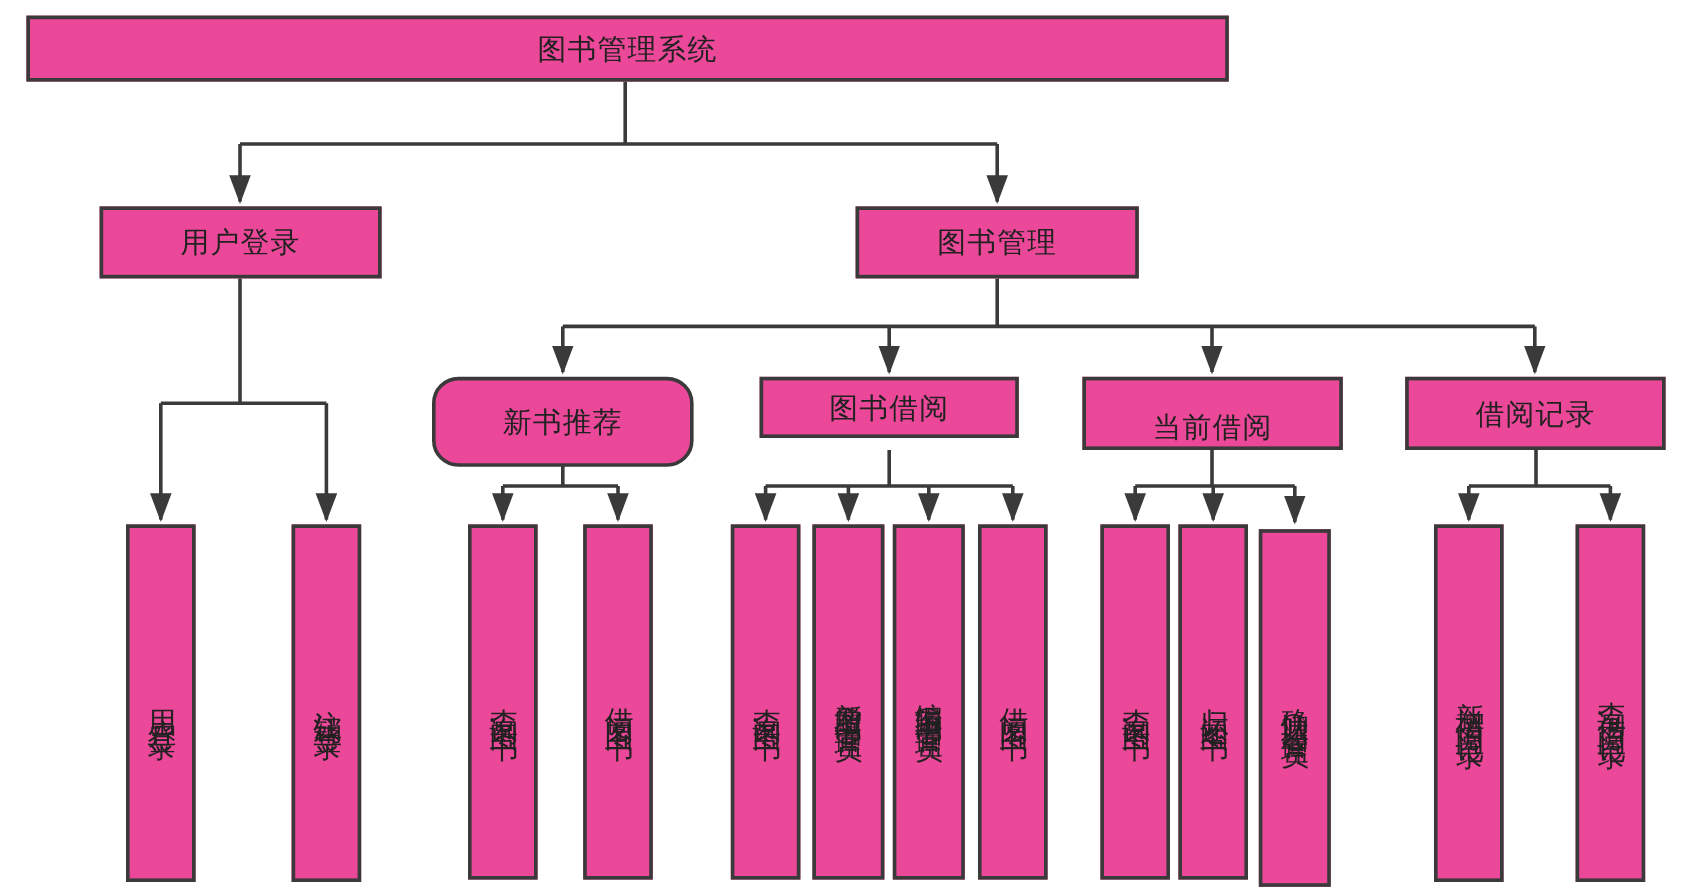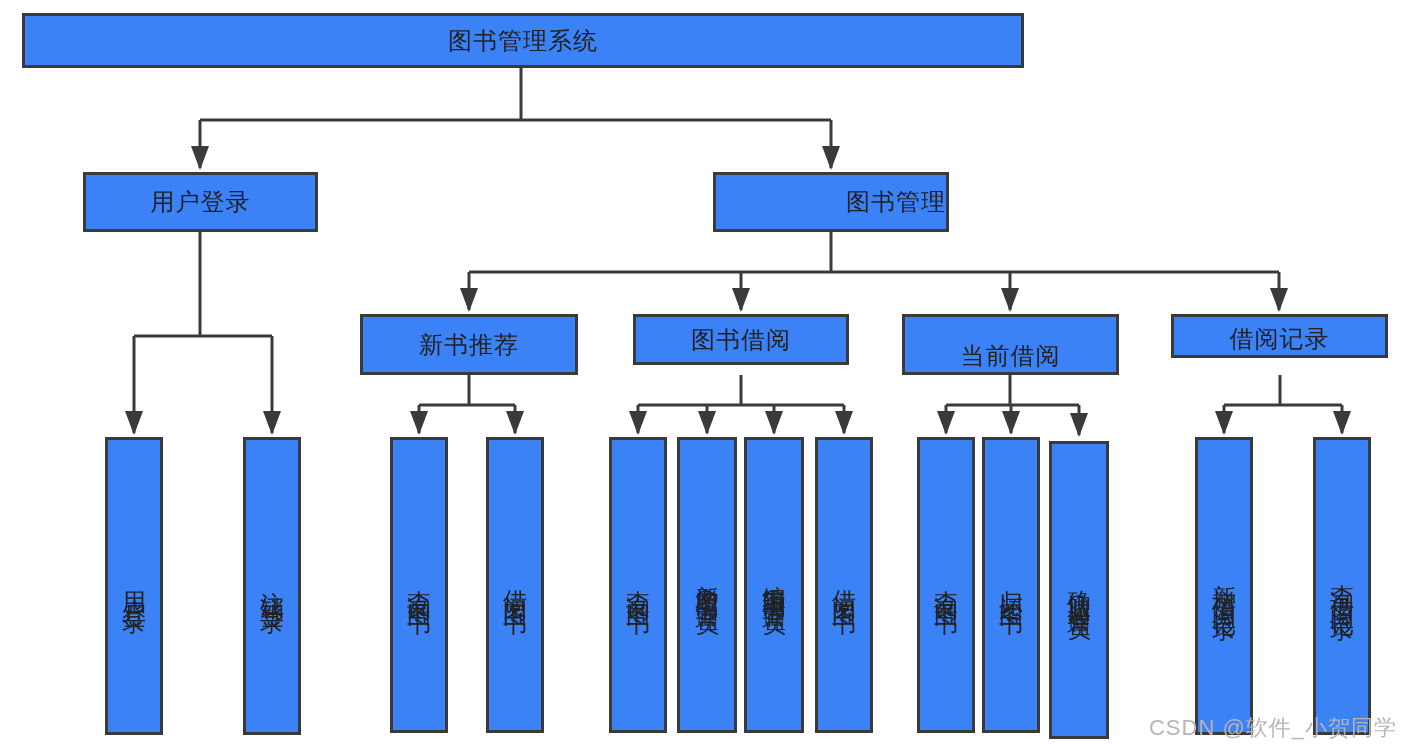--- a/index.html
+++ b/index.html
@@ -13,21 +13,21 @@
   }
   #connectors {
     position: absolute;
     left: 0; top: 0;
     width: 1405px; height: 747px;
   }
   .box {
     position: absolute;
     box-sizing: border-box;
     border: 3px solid #3a3a3a;
-    background: #3b82f6;
+    background: #ec4899;
     display: flex;
     align-items: center;
     justify-content: center;
     color: #212121;
   }
   .h-label {
     font-size: 24px;
     letter-spacing: 1px;
     white-space: nowrap;
   }
@@ -38,25 +38,25 @@
     letter-spacing: 7px;
     line-height: 1;
   }
   .v-label.tight {
     font-size: 23px;
     letter-spacing: 4px;
   }
   
   #n-root        { left: 22px;  top: 13px;  width: 1002px; height: 55px; }
   #n-user-login  { left: 83px;  top: 172px; width: 235px;  height: 60px; }
-  #n-book-mgmt   { left: 713px; top: 172px; width: 236px;  height: 60px; justify-content: flex-end; }
-  #n-new-book    { left: 360px; top: 314px; width: 218px;  height: 61px; }
+  #n-book-mgmt   { left: 713px; top: 172px; width: 236px;  height: 60px; }
+  #n-new-book    { left: 360px; top: 314px; width: 218px;  height: 75px; border-radius: 22px; }
   #n-book-borrow { left: 633px; top: 314px; width: 216px;  height: 51px; }
   #n-cur-borrow  { left: 902px; top: 314px; width: 217px;  height: 61px; align-items: flex-end; }
-  #n-borrow-rec  { left: 1171px;top: 314px; width: 217px;  height: 44px; align-items: flex-end; }
+  #n-borrow-rec  { left: 1171px;top: 314px; width: 217px;  height: 61px; }
 
   #l-user-login   { left: 105px;  top: 437px; width: 58px; height: 298px; }
   #l-logout       { left: 243px;  top: 437px; width: 58px; height: 298px; }
   #l-nb-query     { left: 390px;  top: 437px; width: 58px; height: 296px; }
   #l-nb-borrow    { left: 486px;  top: 437px; width: 58px; height: 296px; }
   #l-bb-query     { left: 609px;  top: 437px; width: 58px; height: 296px; }
   #l-bb-add       { left: 677px;  top: 437px; width: 60px; height: 296px; }
   #l-bb-edit      { left: 744px;  top: 437px; width: 60px; height: 296px; }
   #l-bb-borrow    { left: 815px;  top: 437px; width: 58px; height: 296px; }
   #l-cb-query     { left: 917px;  top: 437px; width: 58px; height: 296px; }
@@ -191,15 +191,14 @@
     <span class="v-label tight">确认归还（管理员）</span>
   </div>
 
   <div class="box" id="l-br-add">
     <span class="v-label">新增借阅记录</span>
   </div>
   <div class="box" id="l-br-query">
     <span class="v-label">查询借阅记录</span>
   </div>
 
-  <div id="watermark">CSDN @软件_小贺同学</div>
 
 </div>
 
 </body></html>

